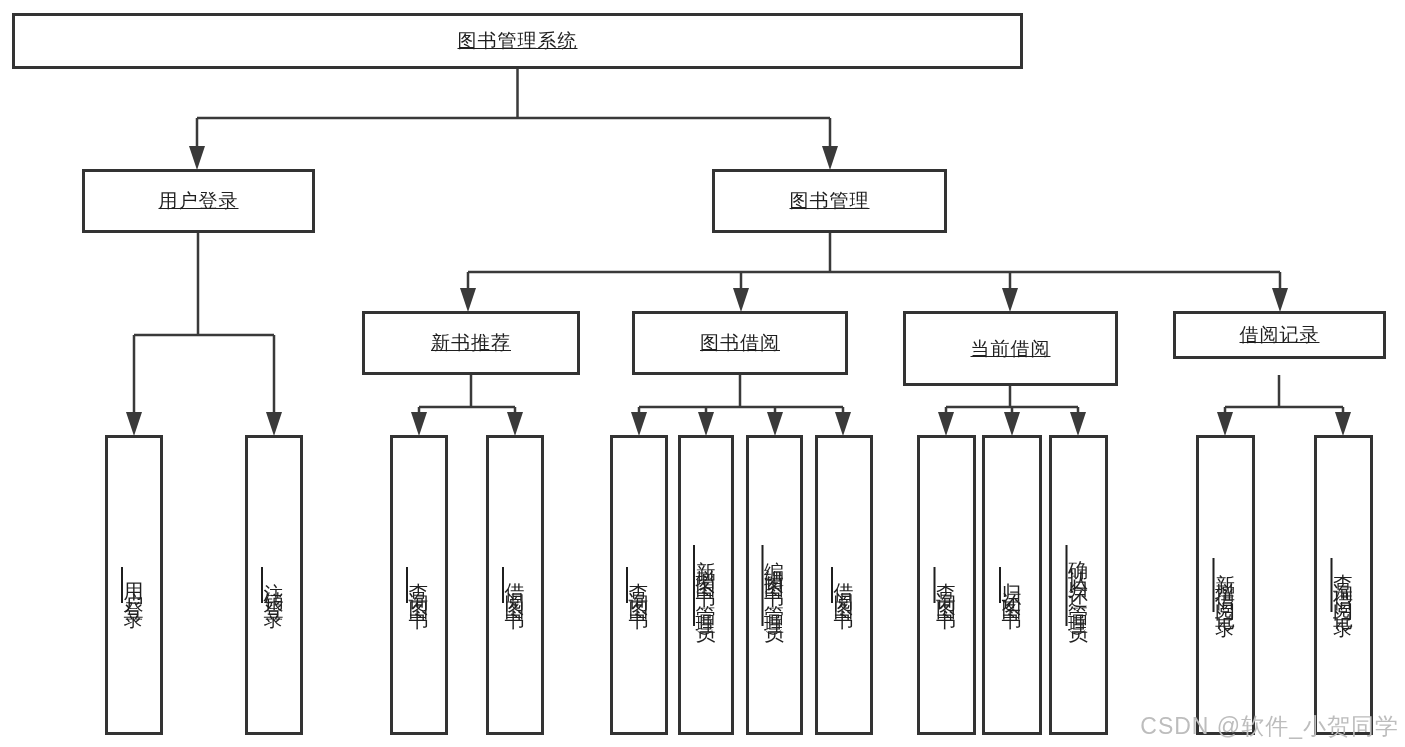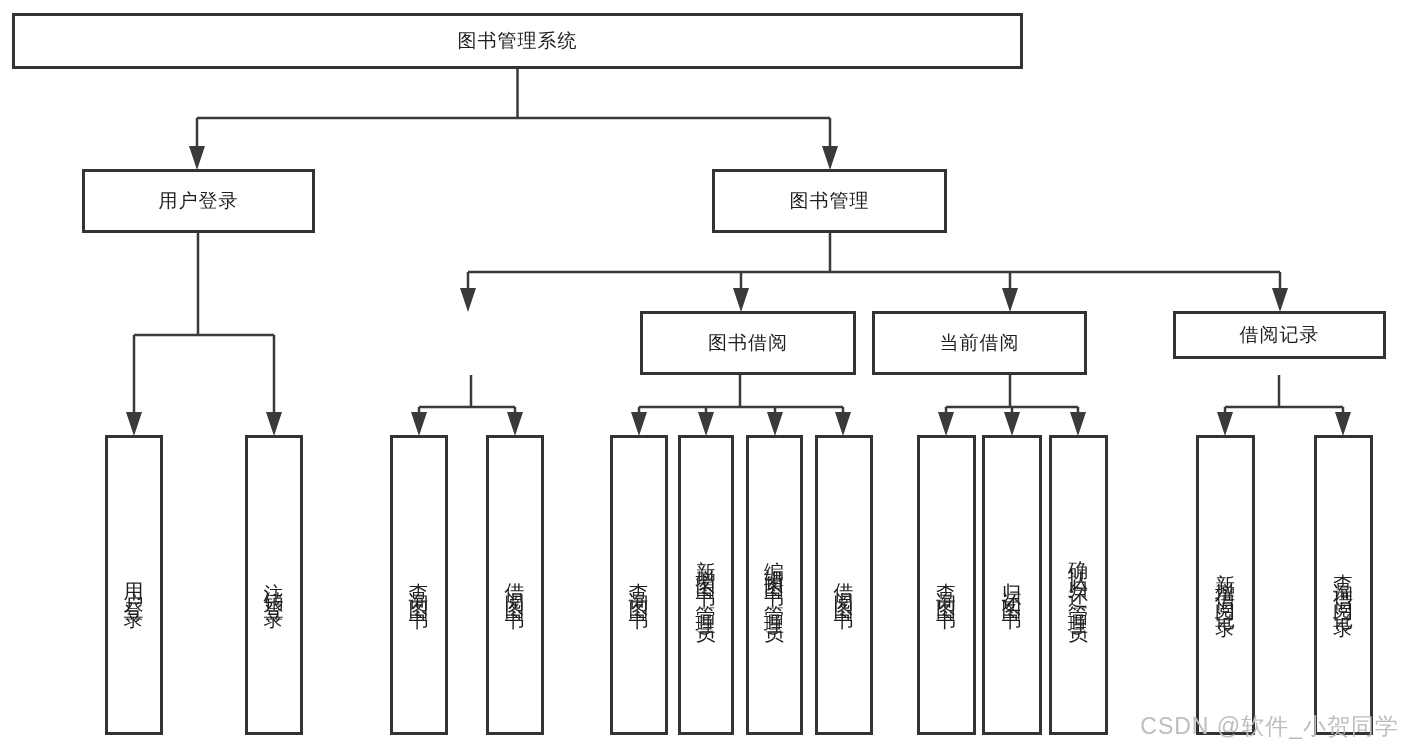--- a/index.html
+++ b/index.html
@@ -11,37 +11,38 @@
     background:#ffffff;
     border:3px solid #333333;
     box-sizing:border-box;
     display:flex;
     align-items:center;
     justify-content:center;
     color:#1f1f1f;
     font-size:19px;
     letter-spacing:1px;
     z-index:2;
+    text-decoration:underline;
   }
   .leaf{top:435px;height:300px;width:58px;}
   .vtext{
     writing-mode:vertical-rl;
     text-orientation:mixed;
     font-size:20px;
     letter-spacing:9px;
     line-height:1;
     color:#1f1f1f;
   }
   
   #n-root{left:12px;top:13px;width:1011px;height:56px;}
   #n-user-login{left:82px;top:169px;width:233px;height:64px;}
   #n-book-mgmt{left:712px;top:169px;width:235px;height:64px;text-align:right;}
   #n-rec{left:362px;top:311px;width:218px;height:64px;}
-  #n-borrow{left:632px;top:311px;width:216px;height:64px;margin-left:8px;}
-  #n-current{left:872px;top:311px;width:215px;height:64px;}
+  #n-borrow{left:632px;top:311px;width:216px;height:64px;}
+  #n-current{left:903px;top:311px;width:215px;height:75px;}
   #n-record{left:1173px;top:311px;width:213px;height:48px;}
   #l-user-login{left:105px;}
   #l-logout{left:245px;}
   #l-rec-query{left:390px;}
   #l-rec-borrow{left:486px;}
   #l-bb-query{left:610px;}
   #l-bb-add{left:678px;width:56px;}
   #l-bb-edit{left:746px;width:57px;}
   #l-bb-borrow{left:815px;}
   #l-cb-query{left:917px;width:59px;}
@@ -109,20 +110,23 @@
     <span>图书管理系统</span>
   </div>
 
   <div class="box" id="n-user-login">
     <span>用户登录</span>
   </div>
   <div class="box" id="n-book-mgmt">
     <span>图书管理</span>
   </div>
 
+  <div class="box" id="n-rec">
+    <span>新书推荐</span>
+  </div>
   <div class="box" id="n-borrow">
     <span>图书借阅</span>
   </div>
   <div class="box" id="n-current">
     <span>当前借阅</span>
   </div>
   <div class="box" id="n-record">
     <span>借阅记录</span>
   </div>
 

